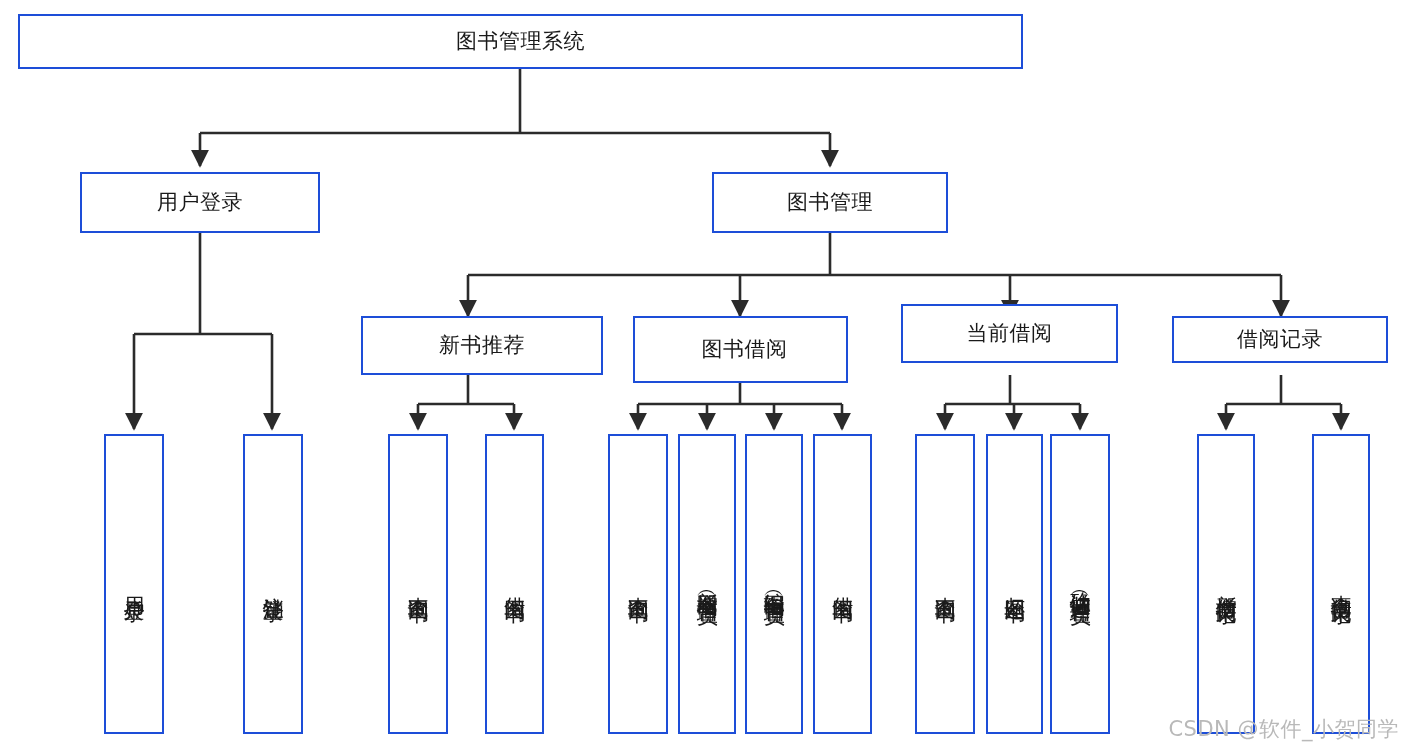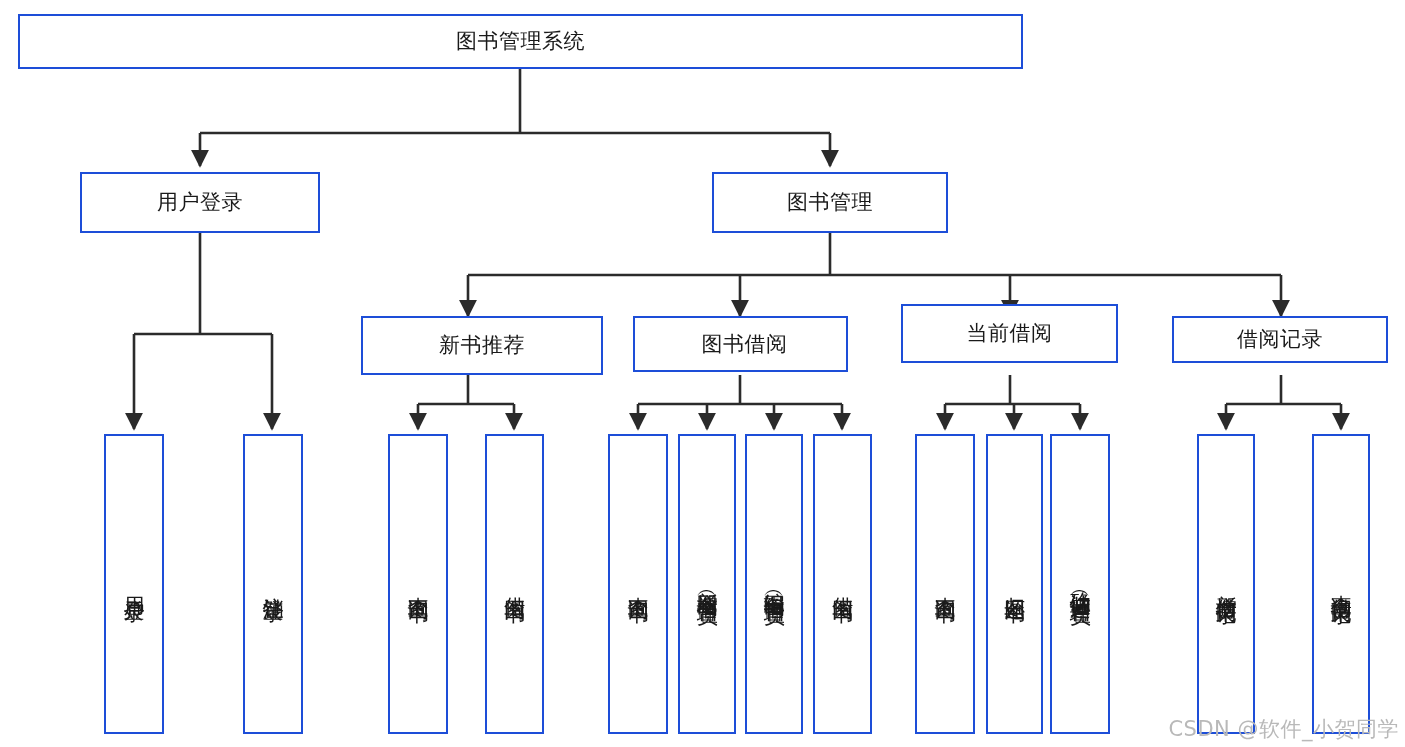--- a/index.html
+++ b/index.html
@@ -128,21 +128,21 @@
   <div class="node h" style="left:80px; top:172px; width:240px; height:61px;">
     <span class="lbl">用户登录</span>
   </div>
   <div class="node h" style="left:712px; top:172px; width:236px; height:61px;">
     <span class="lbl">图书管理</span>
   </div>
 
   <div class="node h" style="left:361px; top:316px; width:242px; height:59px;">
     <span class="lbl">新书推荐</span>
   </div>
-  <div class="node h" style="left:633px; top:316px; width:215px; height:56px;padding-left:8px;">
+  <div class="node h" style="left:633px; top:316px; width:215px; height:67px;padding-left:8px;">
     <span class="lbl">图书借阅</span>
   </div>
   <div class="node h" style="left:901px; top:304px; width:217px; height:59px;">
     <span class="lbl">当前借阅</span>
   </div>
   <div class="node h" style="left:1172px; top:316px; width:216px; height:47px;">
     <span class="lbl">借阅记录</span>
   </div>
 
   <div class="node v" style="left:104px; top:434px; width:60px; height:300px;">

